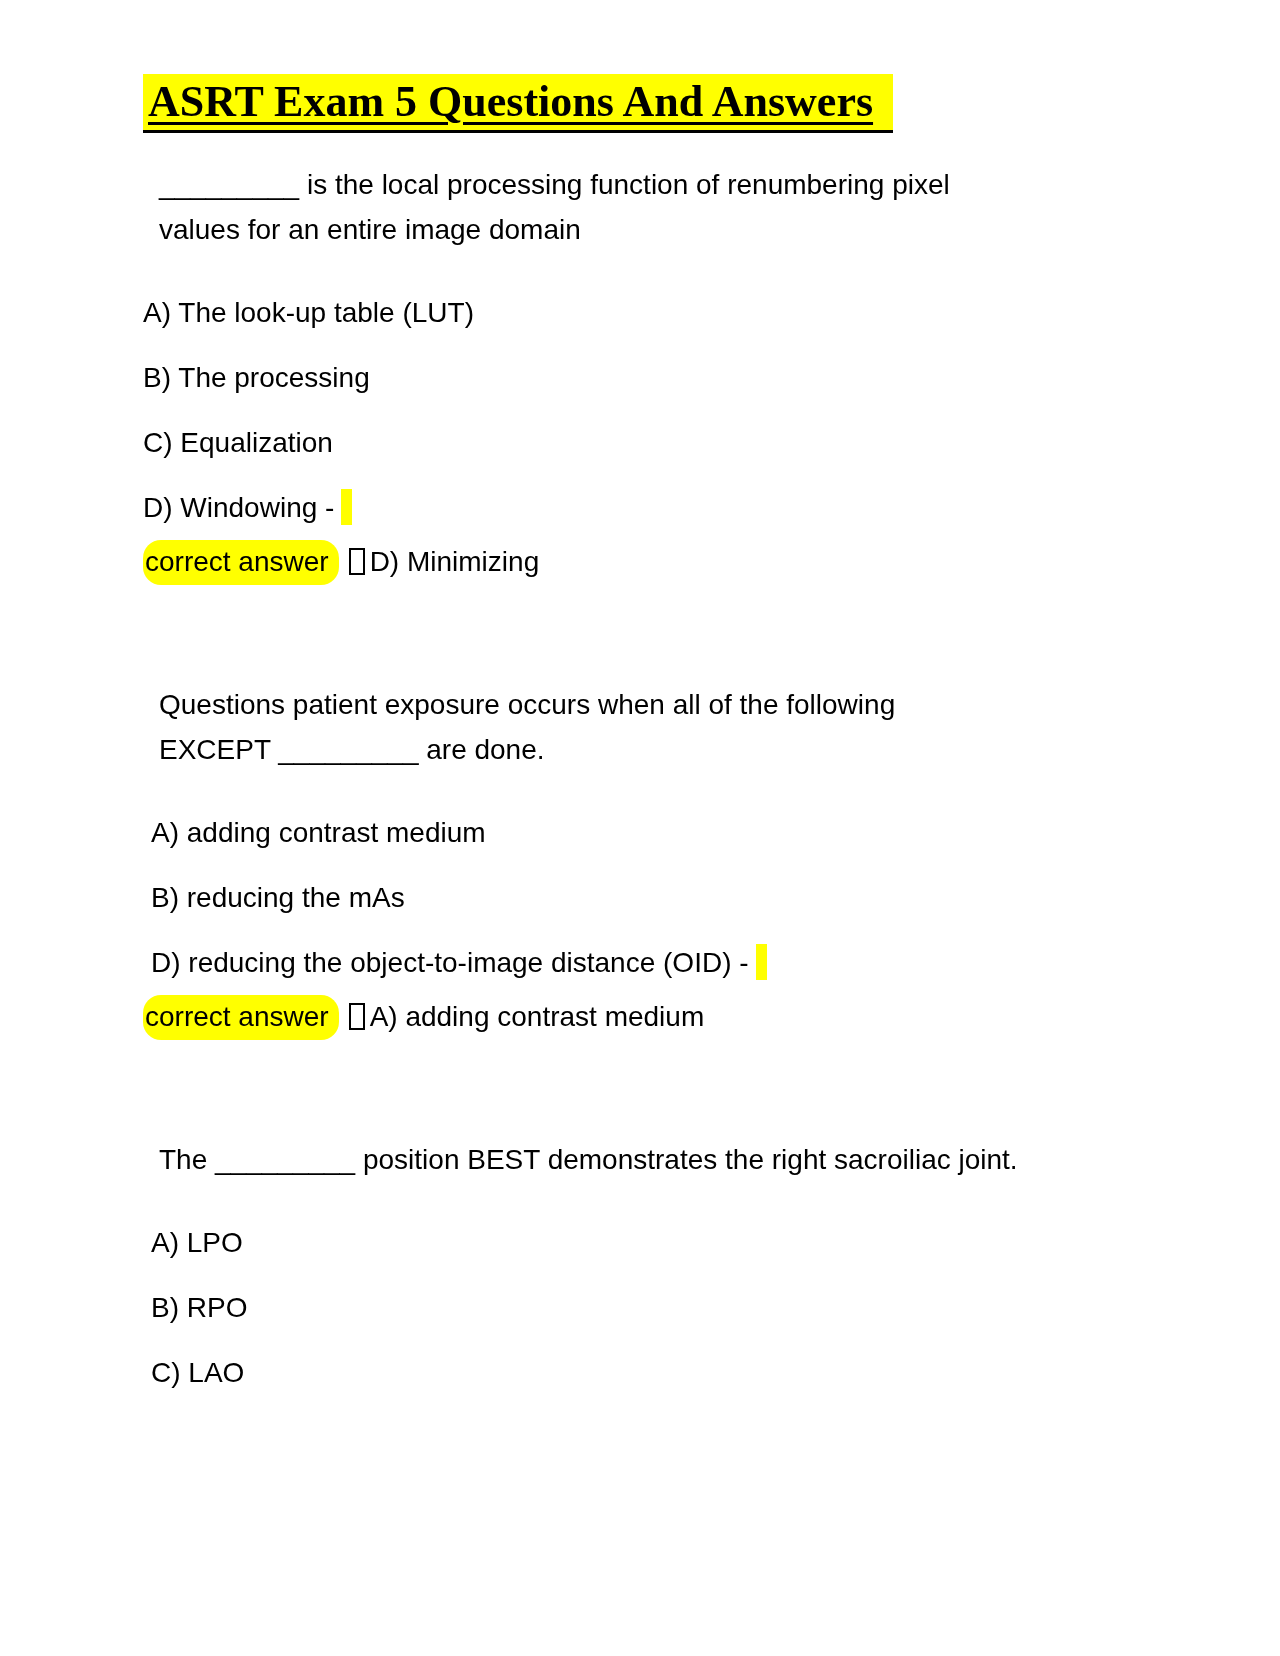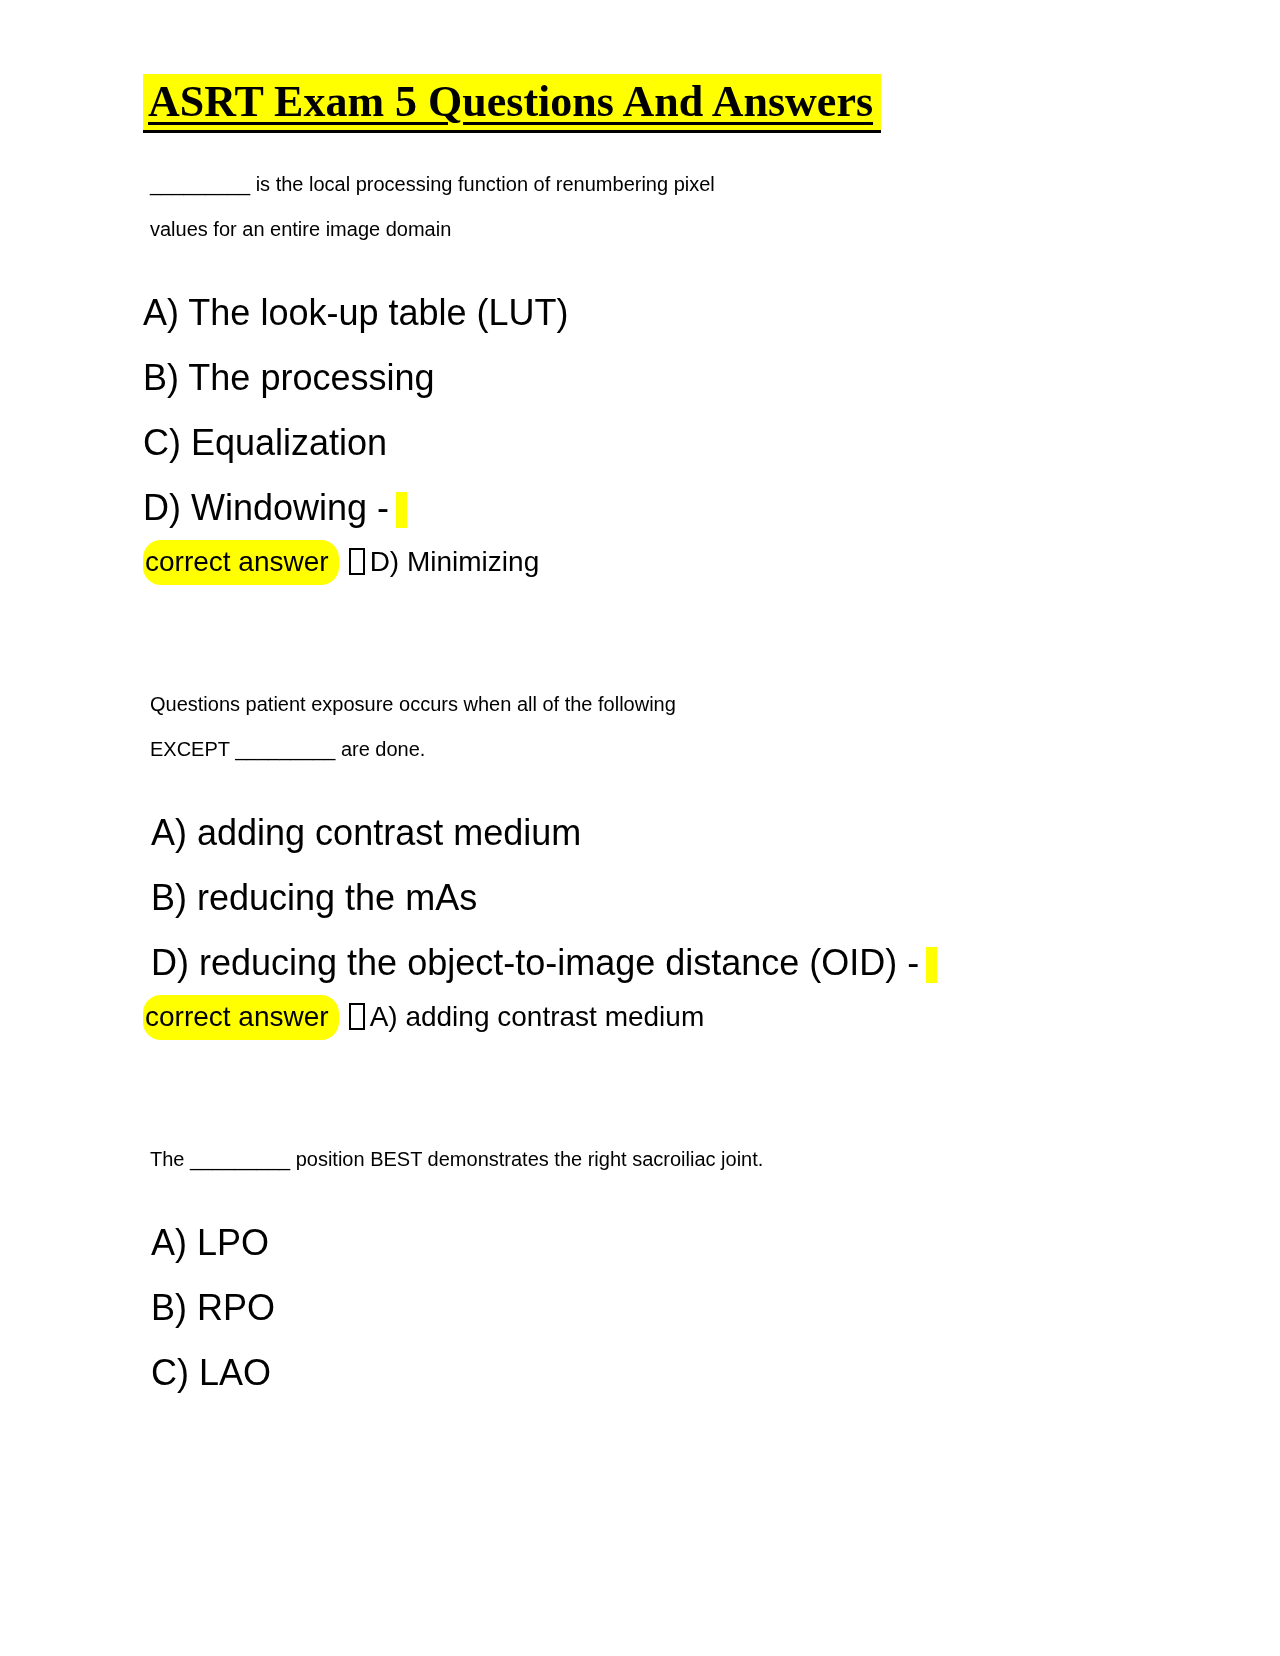--- a/index.html
+++ b/index.html
@@ -25,38 +25,38 @@
   
   h1.title{
     margin:0 0 34px 0;
     font-family:"Liberation Serif",serif;
     font-weight:bold;
     font-size:44px;
     line-height:1.18;
   }
   .title-hl{
     background:var(--hl);
-    padding:3px 8px 4px 5px;
+    padding:3px 20px 4px 5px;
     border-bottom:3px solid var(--ink);
     text-decoration:underline;
     text-decoration-thickness:3px;
     text-underline-offset:6px;
   }
   
   .question{margin:0;}
   .question + .question{margin-top:98px;}
   .qtext{
-    font-size:20px;
+    font-size:28px;
     line-height:45px;
-    margin:7px;
+    margin:16px;
     max-width:1000px;
   }
   .qline{display:block;}
   .option{
-    font-size:36px;
+    font-size:28px;
     line-height:45px;
     margin:20px 0 0 0;
   }
   .qtext + .option{margin-top:38px;}
   .option.indent{padding-left:8px;}
   .answer-line{
     font-size:28px;
     line-height:45px;
     margin:9px 0 0 0;
   }

